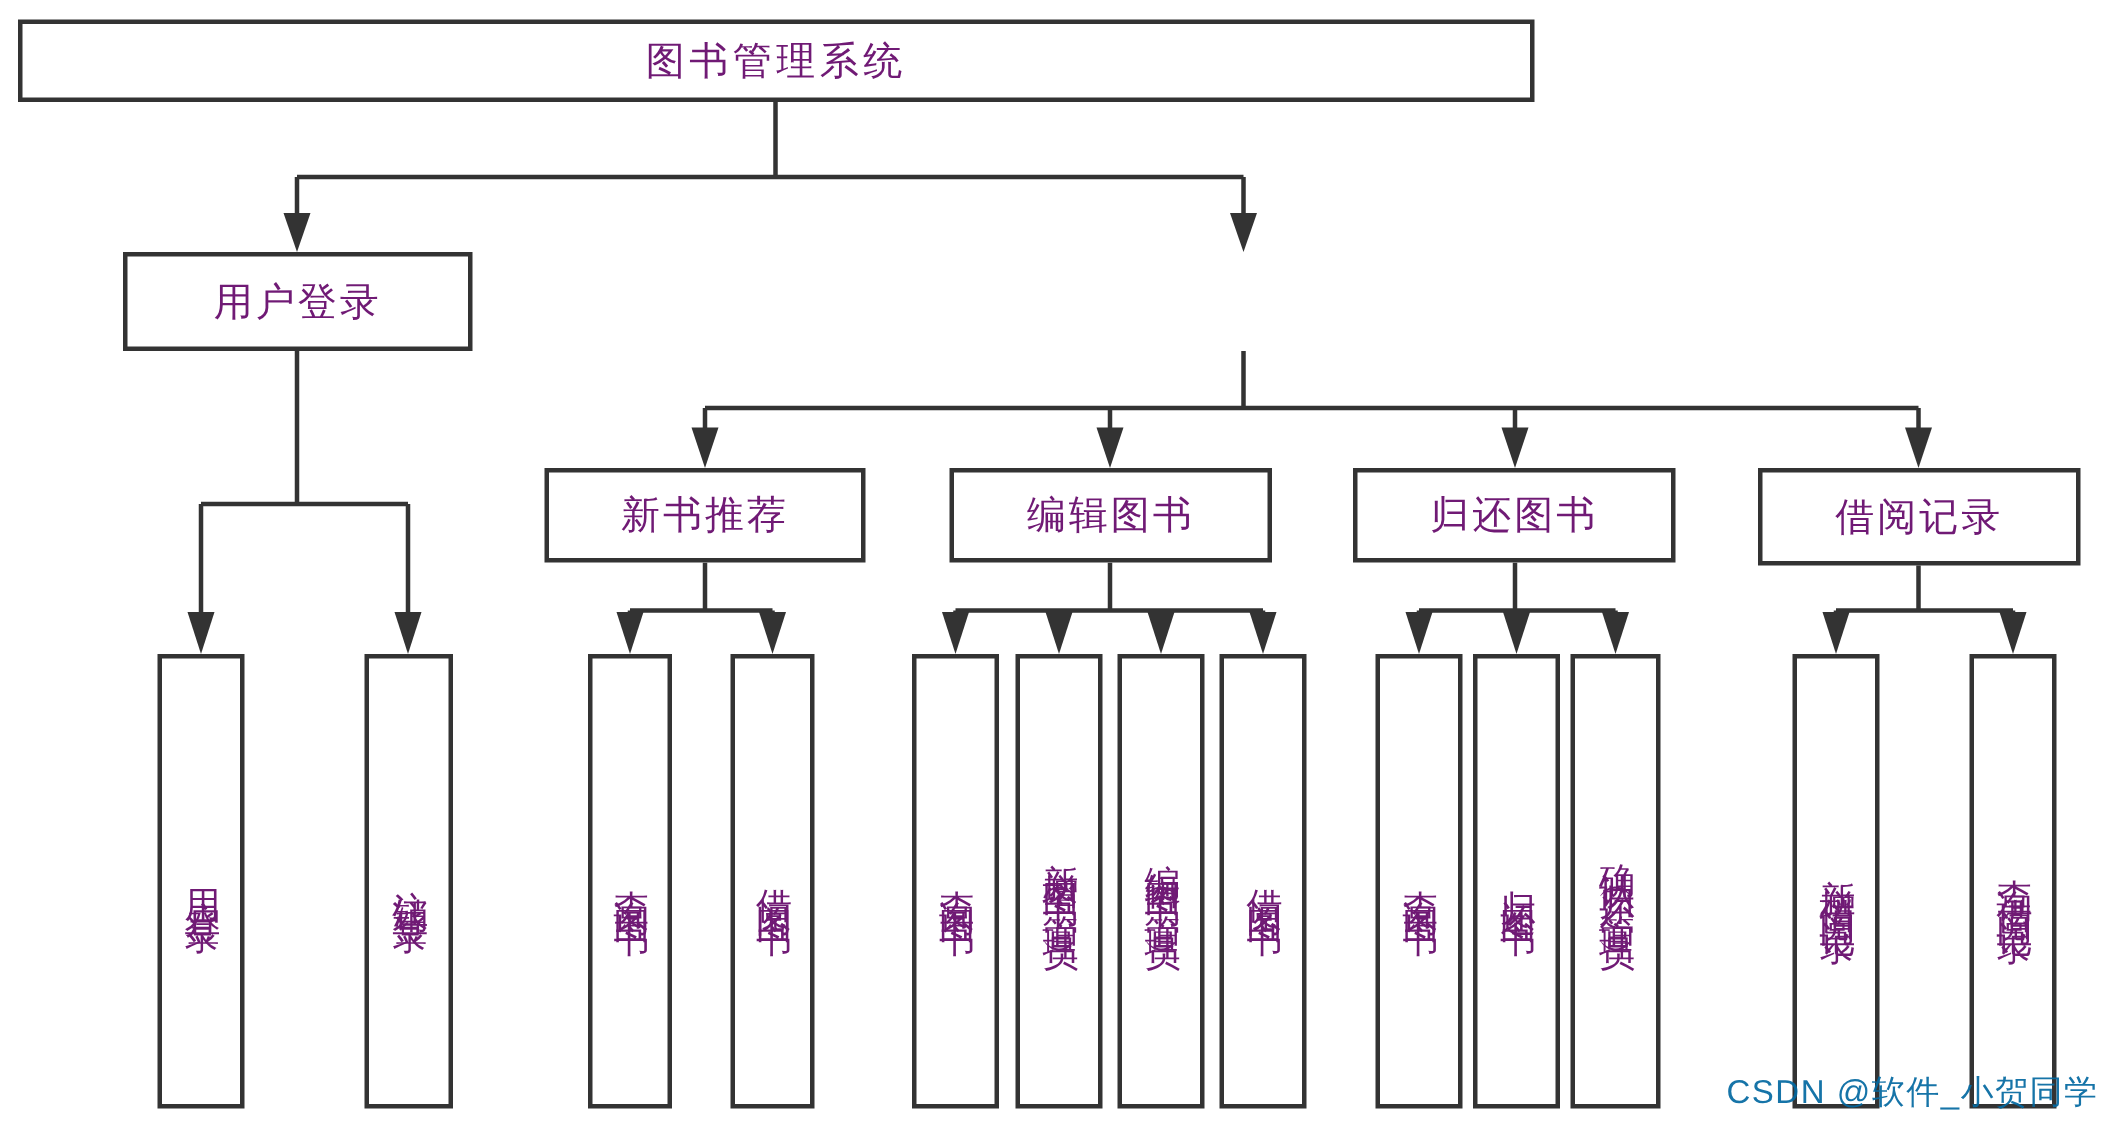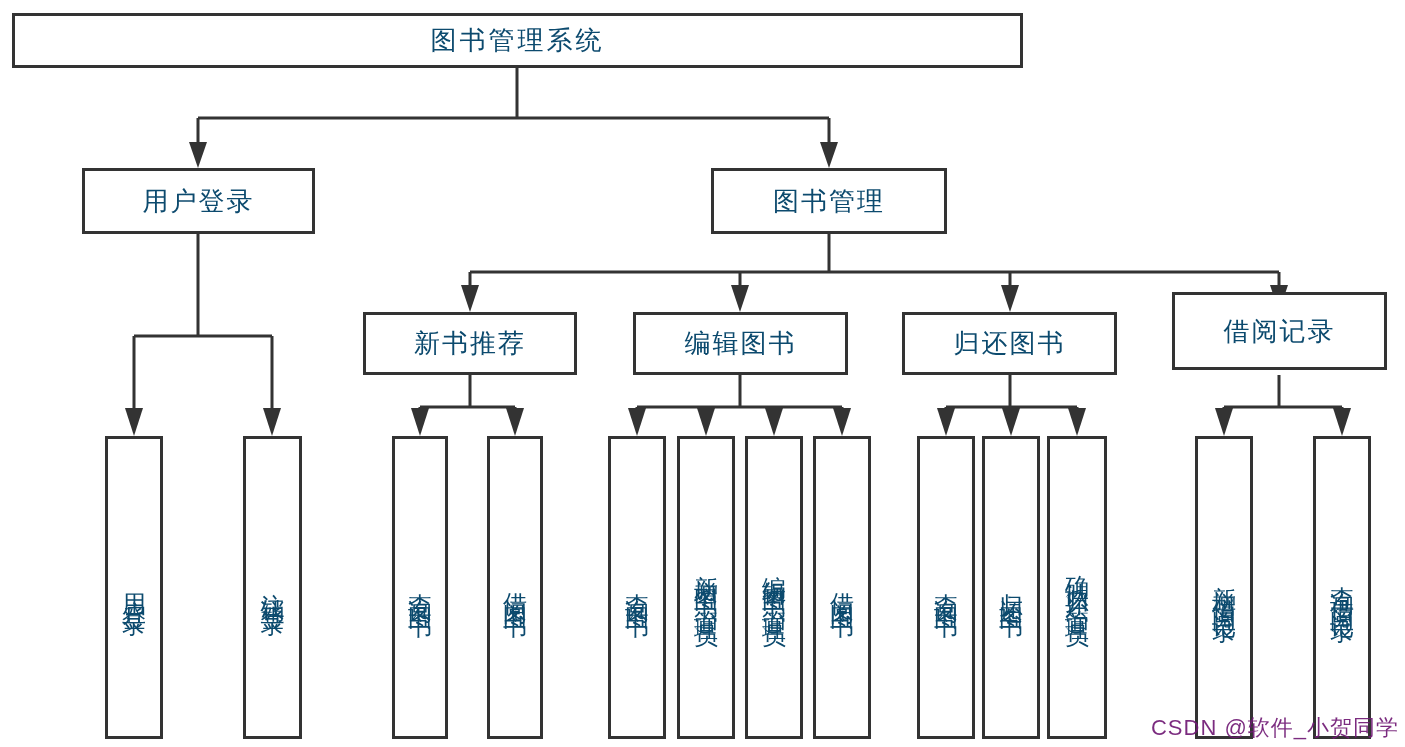--- a/index.html
+++ b/index.html
@@ -19,21 +19,21 @@
     position: absolute;
     left: 0;
     top: 0;
     z-index: 1;
   }
   .box {
     position: absolute;
     box-sizing: border-box;
     border: 3px solid #333333;
     background: #ffffff;
-    color: #0c4a6e;
+    color: #701a75;
     display: flex;
     align-items: center;
     justify-content: center;
     z-index: 2;
     font-family: "Liberation Sans", sans-serif;
   }
   .hbox {
     font-size: 26px;
     letter-spacing: 2px;
     white-space: nowrap;
@@ -47,21 +47,21 @@
     text-orientation: mixed;
     font-size: 24px;
     letter-spacing: 7px;
     line-height: 1;
   }
   #watermark {
     position: absolute;
     right: 6px;
     bottom: 4px;
     font-size: 22px;
-    color: #701a75;
+    color: #0369a1;
     opacity: 0.92;
     z-index: 3;
     letter-spacing: 1px;
     white-space: nowrap;
   }
 </style>
 </head>
 <body>
 
 <div id="canvas">
@@ -109,26 +109,25 @@
       <polygon points="1068,408 1086,408 1077,436"></polygon>
 
       <polygon points="1215,408 1233,408 1224,436"></polygon>
       <polygon points="1333,408 1351,408 1342,436"></polygon>
     </g>
   </svg>
 
   <div class="box hbox root" style="left:12px; top:13px; width:1011px; height:55px;">图书管理系统</div>
 
   <div class="box hbox" style="left:82px; top:168px; width:233px; height:66px;">用户登录</div>
-  <div class="box hbox" style="left:711px; top:168px; width:236px; height:66px;">图书管理</div>
 
   <div class="box hbox" style="left:363px; top:312px; width:214px; height:63px;">新书推荐</div>
   <div class="box hbox" style="left:633px; top:312px; width:215px; height:63px;">编辑图书</div>
   <div class="box hbox" style="left:902px; top:312px; width:215px; height:63px;">归还图书</div>
-  <div class="box hbox" style="left:1172px; top:292px; width:215px; height:78px;">借阅记录</div>
+  <div class="box hbox" style="left:1172px; top:312px; width:215px; height:65px;">借阅记录</div>
 
   <div class="box leaf" style="left:105px; top:436px; width:58px; height:303px;">用户登录</div>
   <div class="box leaf" style="left:243px; top:436px; width:59px; height:303px;">注销登录</div>
 
   <div class="box leaf" style="left:392px; top:436px; width:56px; height:303px;">查询图书</div>
   <div class="box leaf" style="left:487px; top:436px; width:56px; height:303px;">借阅图书</div>
 
   <div class="box leaf" style="left:608px; top:436px; width:58px; height:303px;">查询图书</div>
   <div class="box leaf" style="left:677px; top:436px; width:58px; height:303px;">新增图书（管理员）</div>
   <div class="box leaf" style="left:745px; top:436px; width:58px; height:303px;">编辑图书（管理员）</div>

